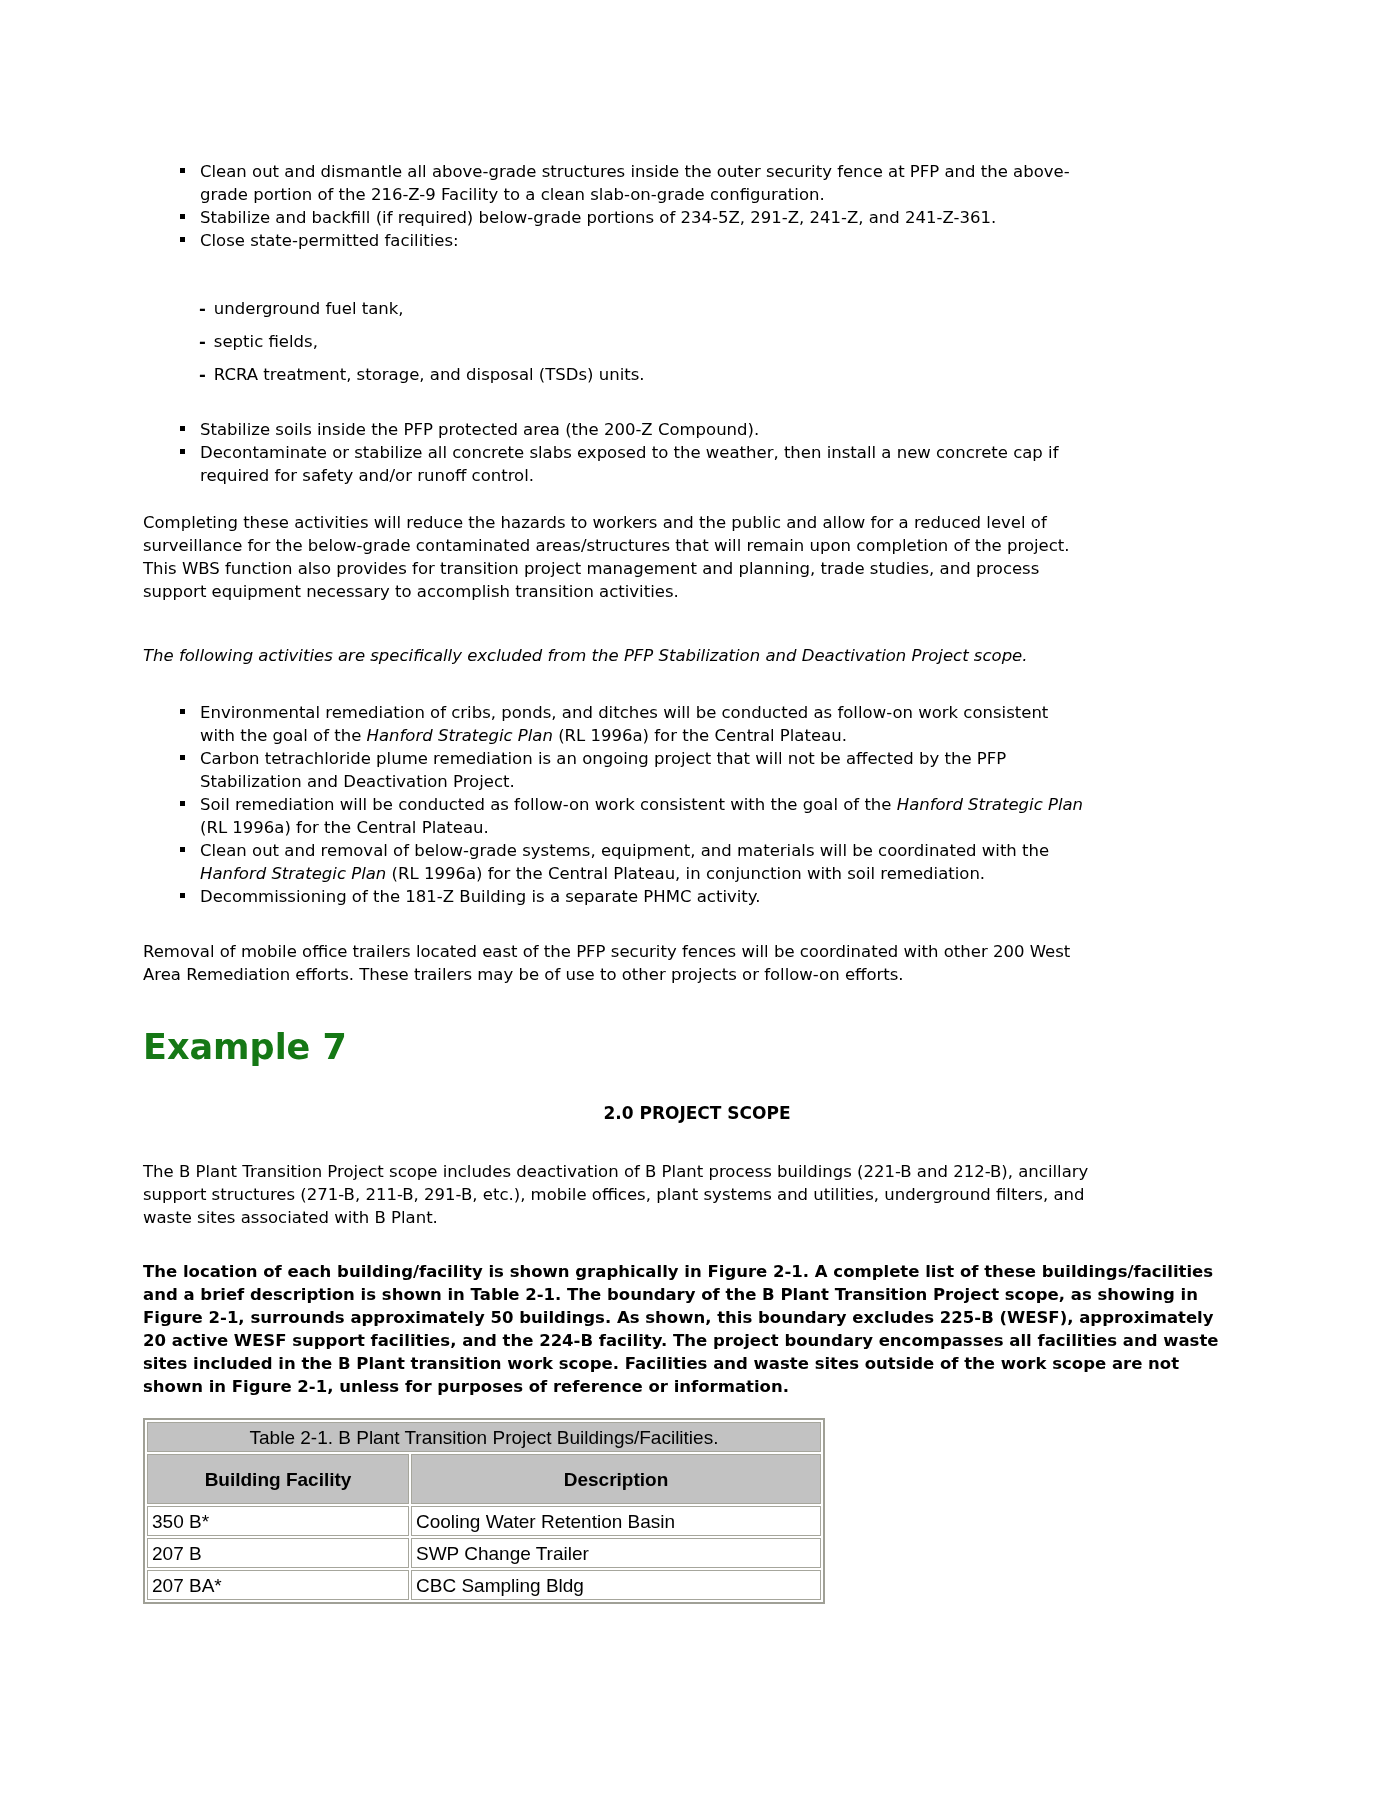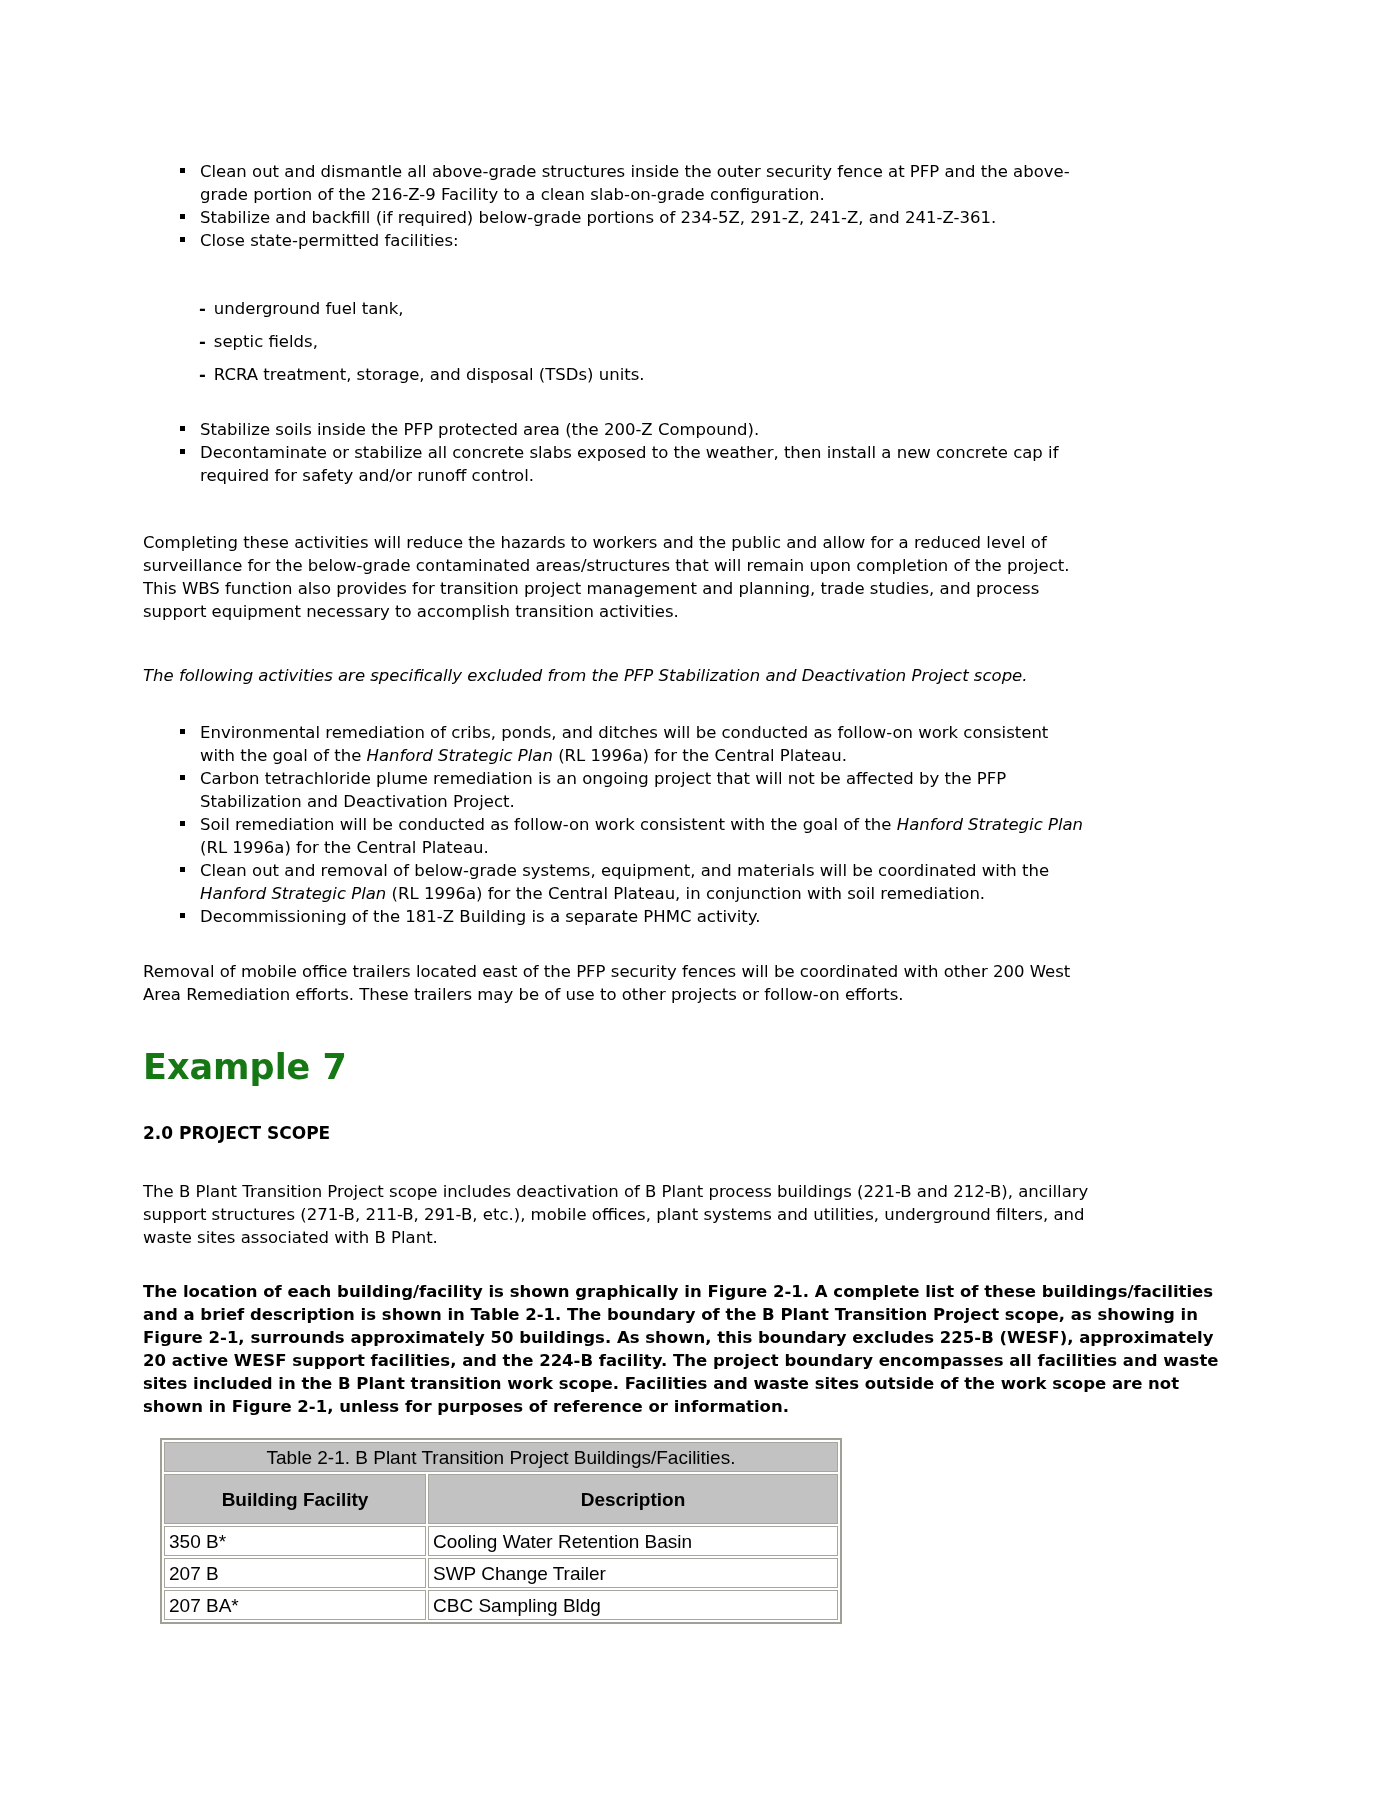--- a/index.html
+++ b/index.html
@@ -24,38 +24,38 @@
     width:5px; height:5px; background:#000;
     display:inline-block;
   }
   .sub-list { margin:0; padding:0; }
   .sub-item { padding-left:56px; margin-bottom:10px; white-space:pre-line; }
   .dash { margin-right:8px; font-weight:bold; }
 
   
   #sub-list      { margin-top:45px; }
   #list1b        { margin-top:32px; }
-  #para1         { margin-top:44px; }
+  #para1         { margin-top:24px; }
   #para2         { margin-top:41px;font-style:italic; }
   #list2         { margin-top:34px; }
   #para3         { margin-top:32px; }
   #example-head  { margin-top:40px; }
   #scope-head    { margin-top:34px; }
   #s2p1          { margin-top:35px; }
   #s2p2          { margin-top:31px;font-weight:bold; }
-  #btable        { margin-top:20px; margin-left:17px; }
+  #btable        { margin-top:20px; margin-left:0; }
 
   h1.example {
     color:var(--green,#157815);
     font-size:35px; line-height:42px;
     font-weight:bold; margin-bottom:0;
     font-family:"DejaVu Sans", sans-serif;
   }
   h2.scope {
-    font-size:17px; line-height:23px;
+    text-align:center; font-size:17px; line-height:23px;
     font-weight:bold; margin-bottom:0;
   }
   em { font-style:italic; }
 
   table.btable {
     border-collapse:separate; border-spacing:2px;
     border:2px solid #a0a096;
     width:682px;
     font-family:"Liberation Sans", sans-serif;
     font-size:19px;

